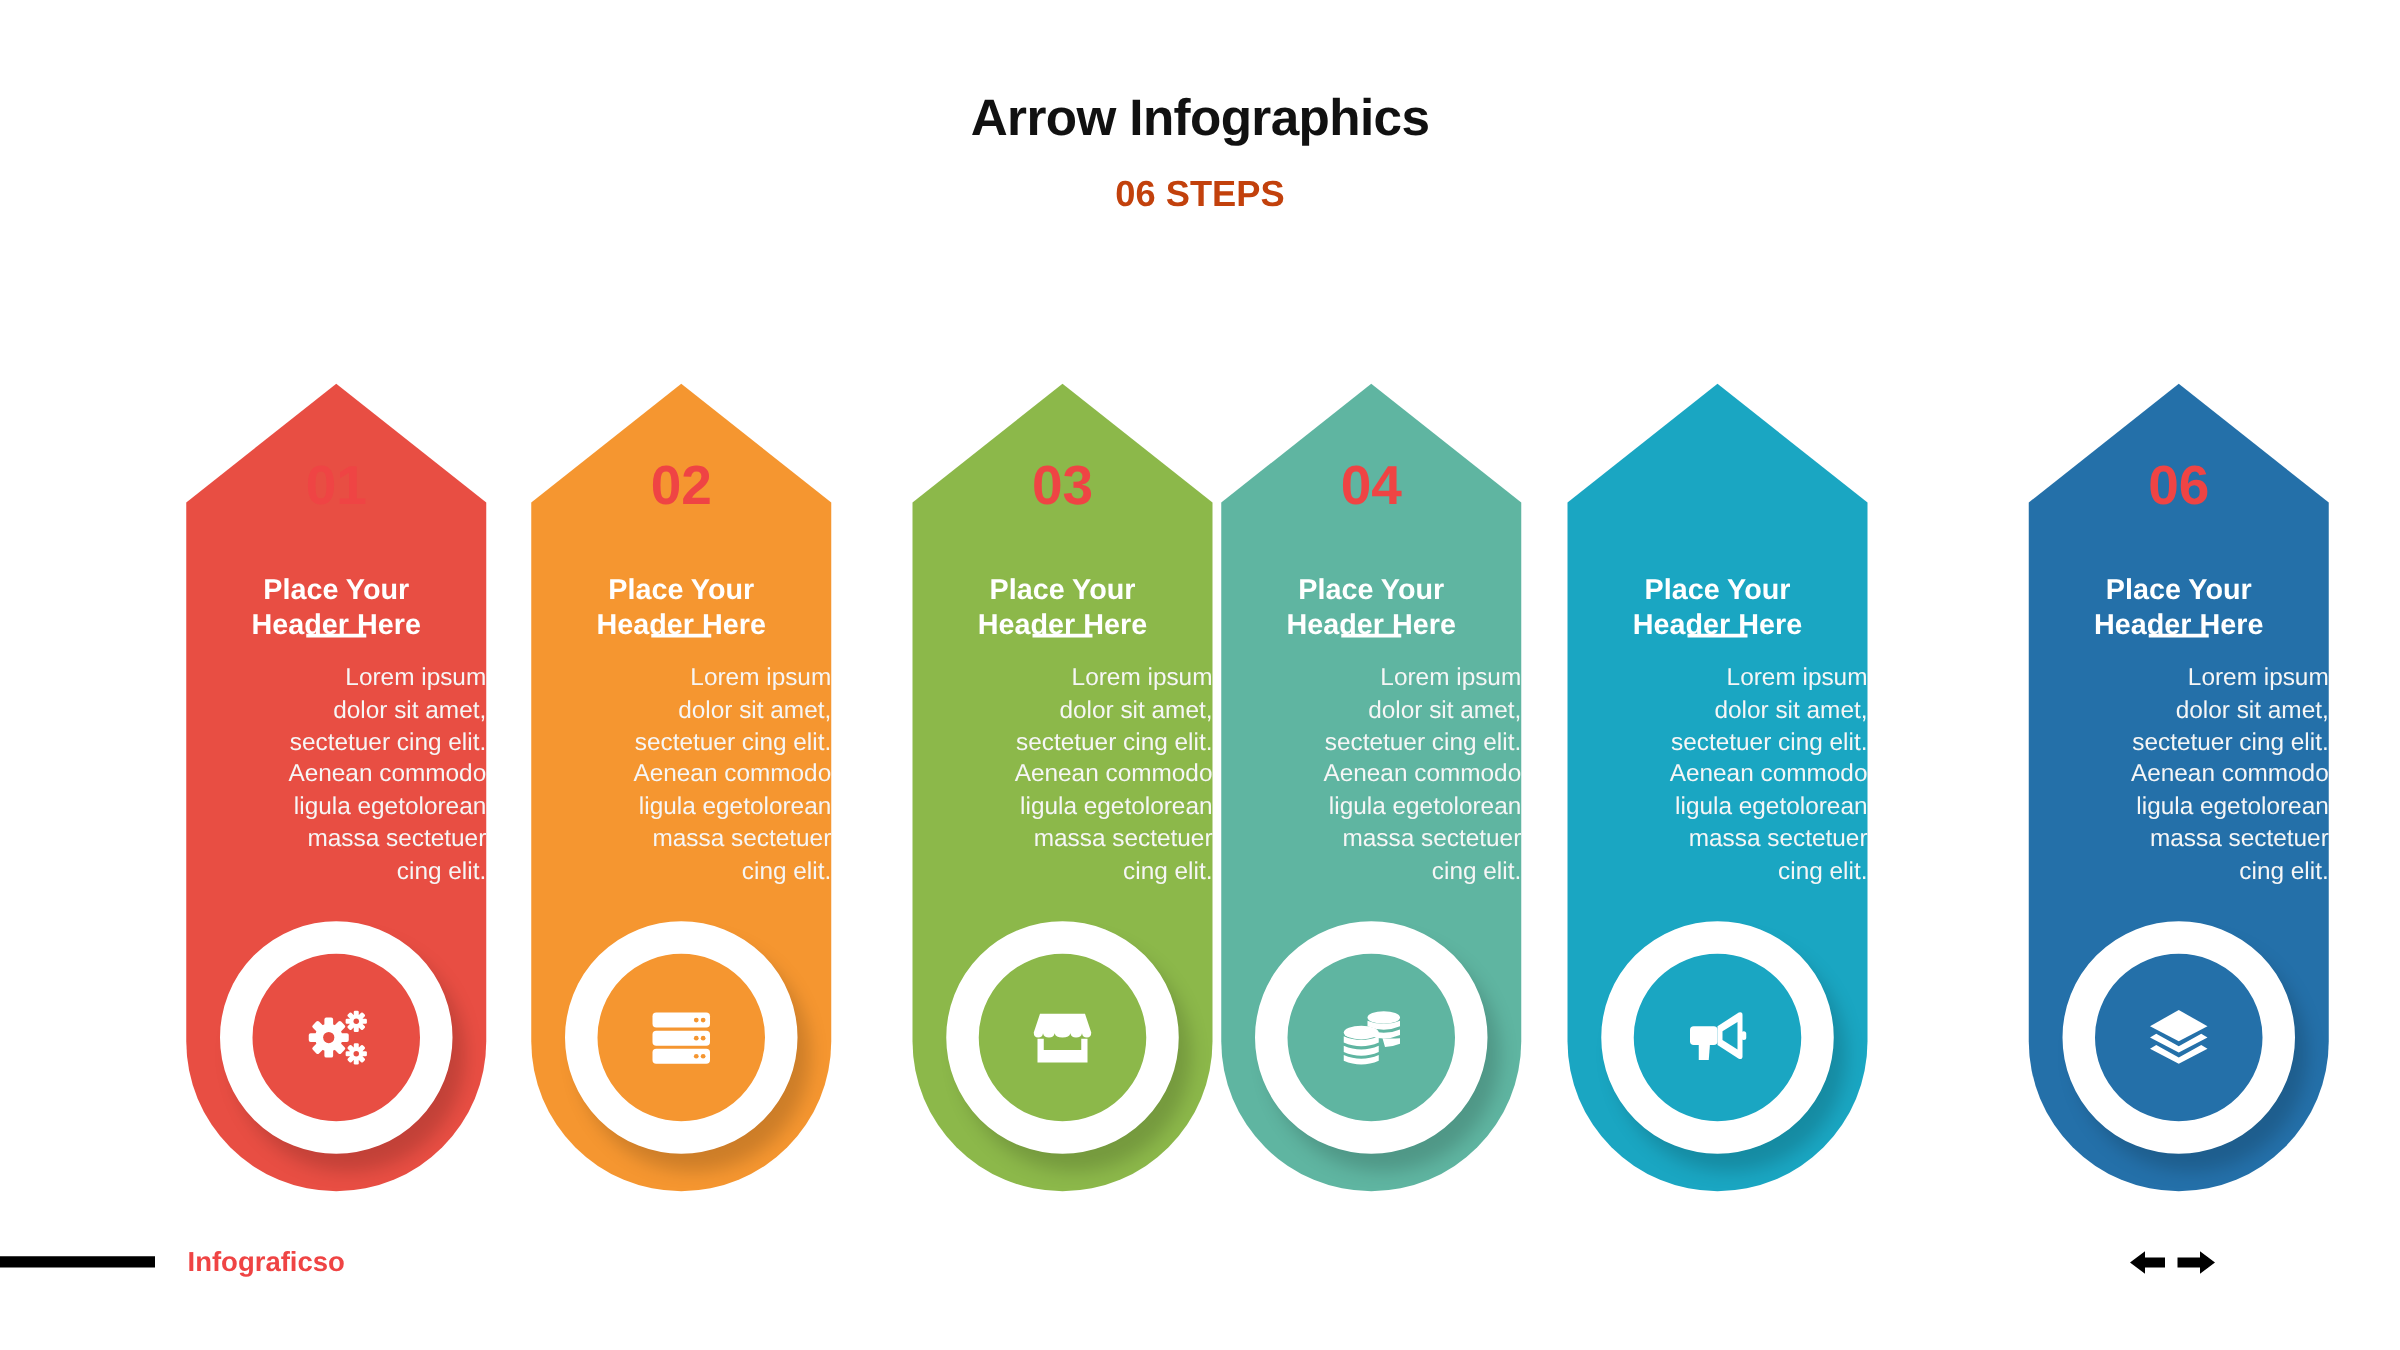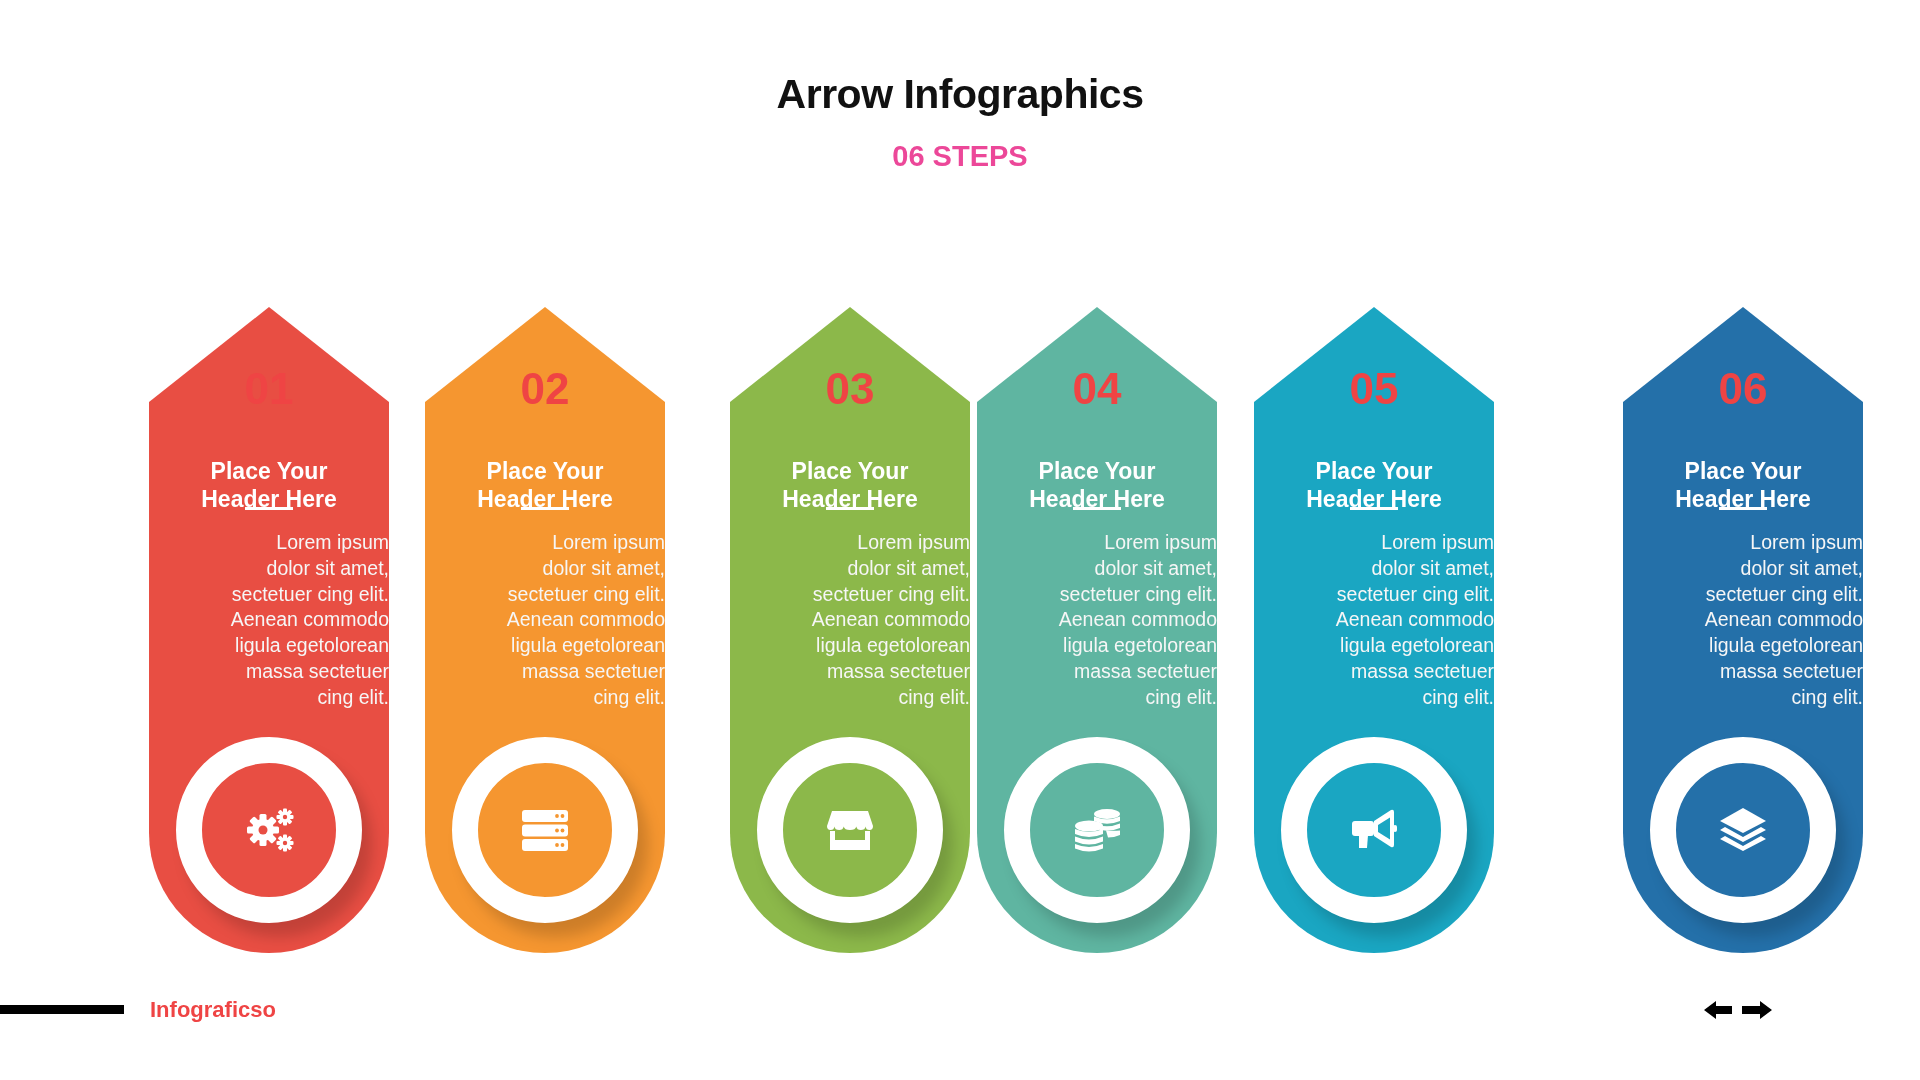--- a/index.html
+++ b/index.html
@@ -6,21 +6,21 @@
   body {
     width: 1920px; height: 1080px; background: #ffffff; position: relative; overflow: hidden;
     font-family: "Liberation Sans", "DejaVu Sans", sans-serif;
   }
   .title {
     position: absolute; left: 0; width: 1920px; top: 58px; text-align: center;
     font-size: 41px; font-weight: bold; color: #111111; letter-spacing: -0.5px; line-height: 72px;
   }
   .subtitle {
     position: absolute; left: 0; width: 1920px; top: 139px; text-align: center;
-    font-size: 29px; font-weight: bold; color: #ec4899; line-height: 34px;
+    font-size: 29px; font-weight: bold; color: #c2410c; line-height: 34px;
   }
   .steps { position: absolute; left: 0; top: 0; width: 1920px; height: 1080px; }
   .step { position: absolute; top: 307px; width: 240px; height: 646px; }
   .step svg.shape { position: absolute; left: 0; top: 0; width: 240px; height: 646px; overflow: visible; }
   .step .num {
     position: absolute; left: 0; width: 240px; top: 50px; text-align: center;
     color: #ef4444; font-weight: bold; font-size: 44px; line-height: 64px;
   }
   .step .head {
     position: absolute; left: 0; width: 240px; top: 126px; text-align: center;
@@ -230,21 +230,20 @@
           </g>
         </svg>
       </div>
     </div>
   </div>
 
   <div class="step" style="left:1254px;">
     <svg class="shape" viewBox="0 0 240 646">
       <path d="M0 95 L120 0 L240 95 L240 526 A120 120 0 0 1 0 526 Z" fill="#1AA6C2"></path>
     </svg>
-    <div class="num">05</div>
     <div class="head">
       <span>Place Your</span>
       <span>Header Here</span>
     </div>
     <div class="divider"></div>
     <div class="body">
       <span>Lorem ipsum</span>
       <span>dolor sit amet,</span>
       <span>sectetuer cing elit.</span>
       <span>Aenean commodo</span>

